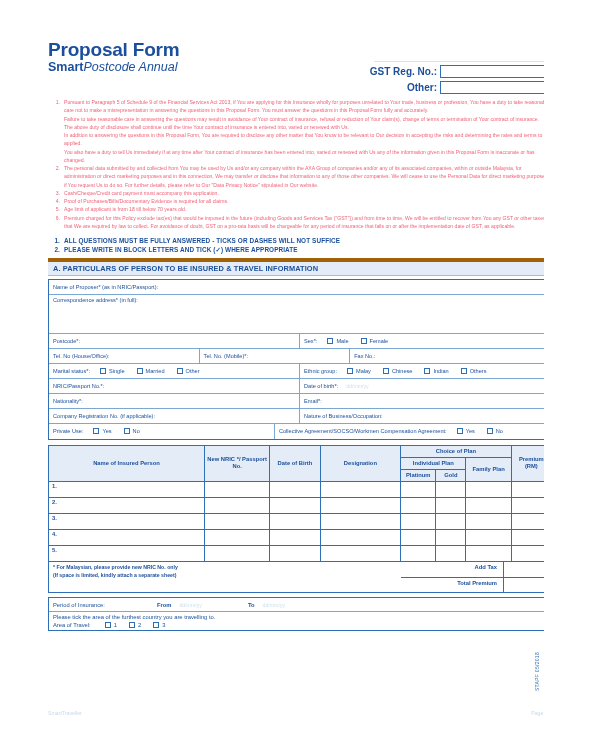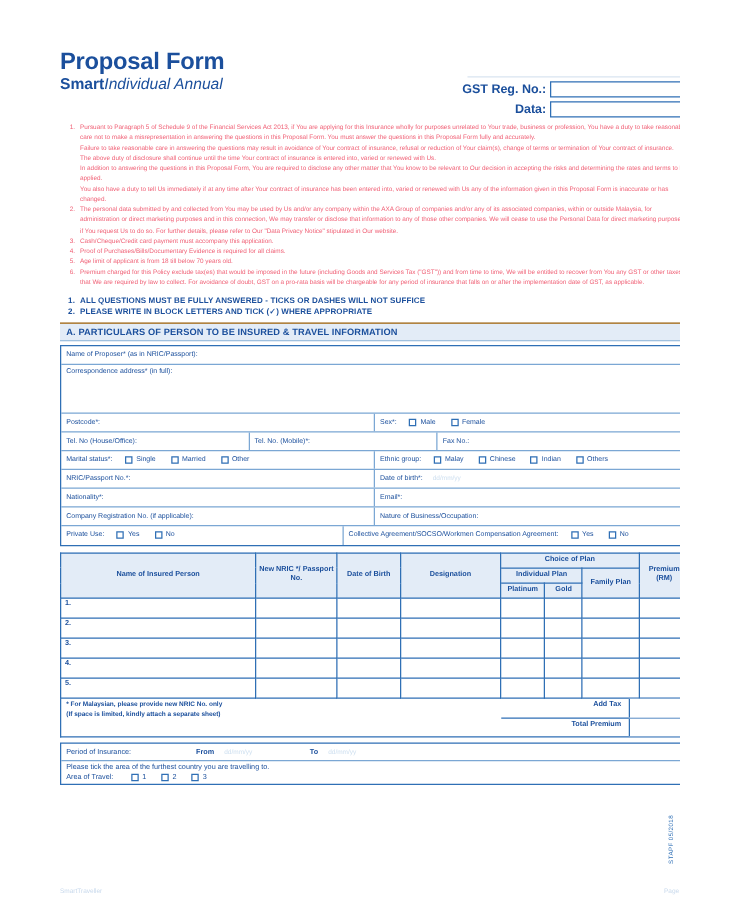--- a/index.html
+++ b/index.html
@@ -116,21 +116,21 @@
     color: #1b4f9c;
     line-height: 1.45;
     letter-spacing: .1px;
   }
   .instr-num { width: 14px; flex: 0 0 14px; text-align: right; padding-right: 4px; }
 
   
   .section-bar {
     margin-top: 3px;
     background: #e3ecf7;
-    border-top: 1px solid #a16207;
+    border-top: 4px solid #a16207;
     border-bottom: 1px solid #9fc0de;
     padding: 2px 5px;
     font-size: 7.4px;
     font-weight: bold;
     color: #1b4f9c;
     letter-spacing: .1px;
   }
 
   
   .form-outer {
@@ -288,32 +288,32 @@
 </style>
 </head>
 <body>
 
 <div id="page">
 
   <div class="header">
     <div class="title-block">
       <div class="doc-title">Proposal Form</div>
       <div class="doc-subtitle">
-        <b>Smart</b><span>Individual Annual</span>
+        <b>Smart</b><span>Postcode Annual</span>
       </div>
     </div>
 
     <div class="gst-block">
       <div class="gst-ghost"></div>
       <div class="gst-row">
         <span class="gst-label">GST Reg. No.:</span>
         <span class="gst-input"></span>
       </div>
       <div class="gst-row">
-        <span class="gst-label">Data:</span>
+        <span class="gst-label">Other:</span>
         <span class="gst-input"></span>
       </div>
     </div>
   </div>
 
   <div class="notes-wrap">
     <div class="notes-body" id="notes-body">
         <div class="note-item">
           <div class="note-num">1.</div>
           <div class="note-text">

